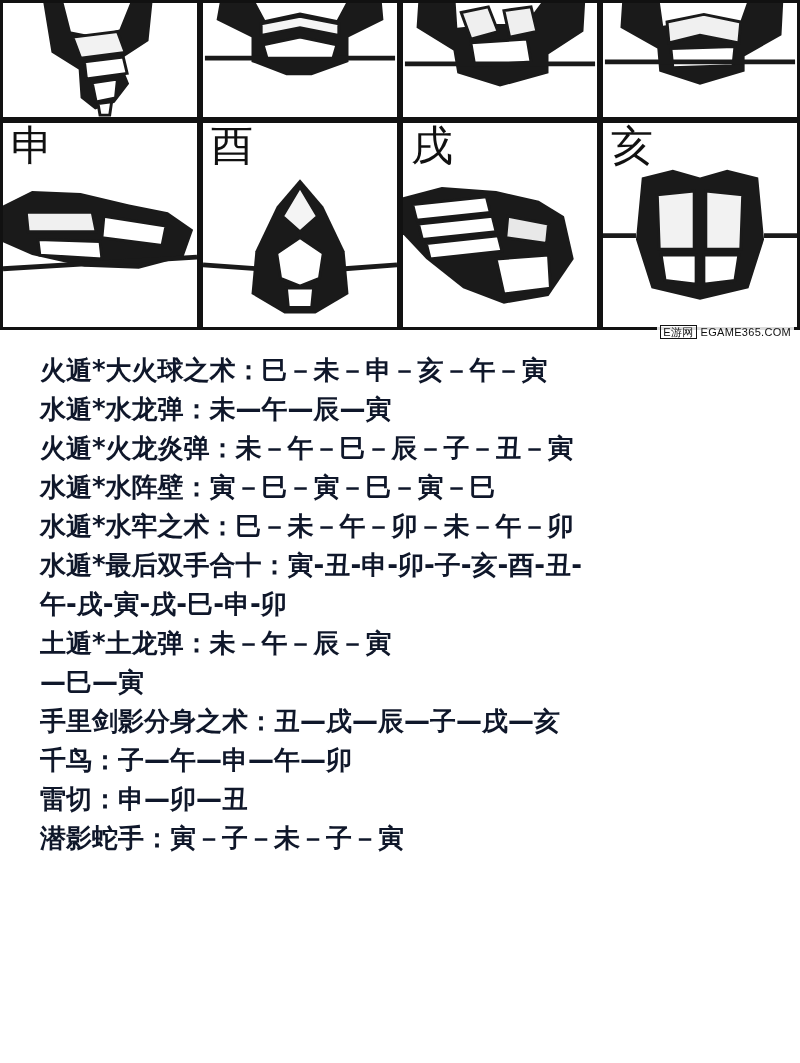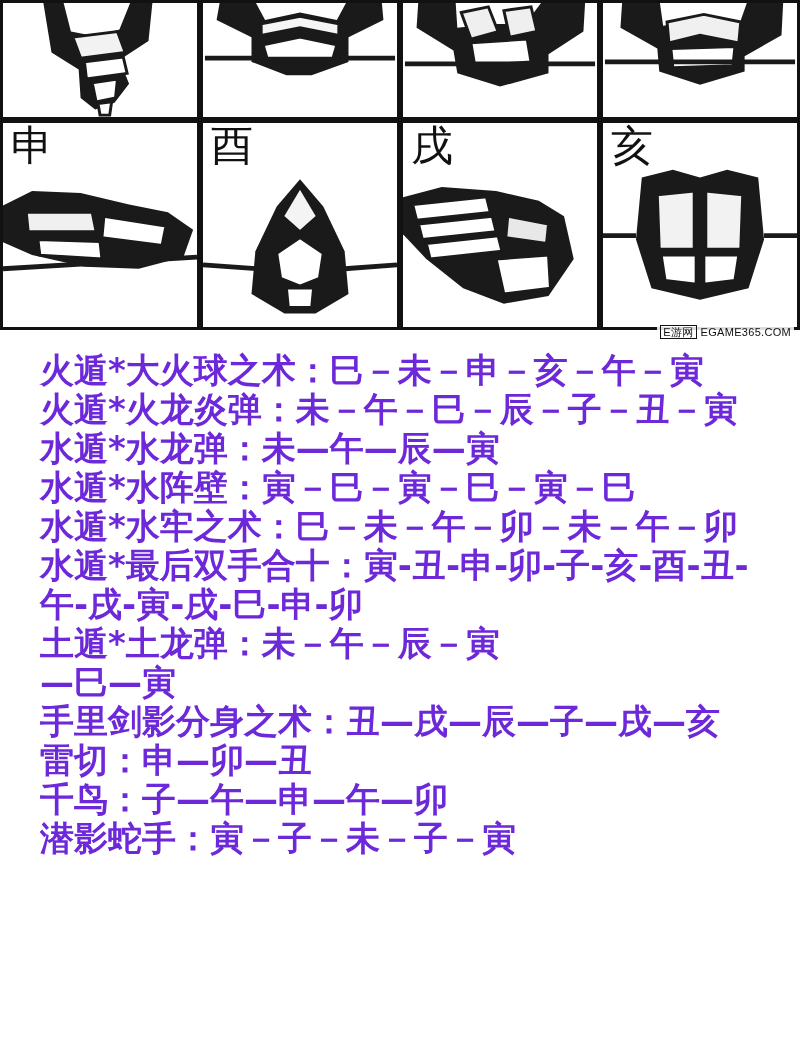--- a/index.html
+++ b/index.html
@@ -81,24 +81,24 @@
   }
 
   
   #jutsu-list {
     padding: 6px 0 0 40px;
     width: 760px;
     box-sizing: border-box;
   }
   .jutsu-row {
     font-family: "DejaVu Sans", "Liberation Sans", sans-serif;
-    font-size: 34px;
+    font-size: 26px;
     line-height: 39px;
     white-space: nowrap;
-    color: #6d28d9;
+    color: #0f172a;
   }
   .jutsu-name { font-weight: 600; }
   .jutsu-seq { font-weight: 600; }
   .jutsu-note { font-weight: 600; }
 </style>
 </head>
 <body>
 
 <div id="diagram">
 
@@ -220,28 +220,28 @@
 </div>
 
 <div id="jutsu-list">
 
   <div class="jutsu-row">
     <span class="jutsu-name">火遁*大火球之术：</span><span class="jutsu-seq">巳－未－申－亥－午－寅</span><span class="jutsu-note"></span>
   </div>
 
 
   <div class="jutsu-row">
+    <span class="jutsu-name">水遁*水龙弹：</span><span class="jutsu-seq">未—午—辰—寅</span><span class="jutsu-note"></span>
+  </div>
+
+  <div class="jutsu-row">
     <span class="jutsu-name">火遁*火龙炎弹：</span><span class="jutsu-seq">未－午－巳－辰－子－丑－寅</span><span class="jutsu-note"></span>
   </div>
 
   <div class="jutsu-row">
-    <span class="jutsu-name">水遁*水龙弹：</span><span class="jutsu-seq">未—午—辰—寅</span><span class="jutsu-note"></span>
-  </div>
-
-  <div class="jutsu-row">
     <span class="jutsu-name">水遁*水阵壁：</span><span class="jutsu-seq">寅－巳－寅－巳－寅－巳</span><span class="jutsu-note"></span>
   </div>
 
   <div class="jutsu-row">
     <span class="jutsu-name">水遁*水牢之术：</span><span class="jutsu-seq">巳－未－午－卯－未－午－卯</span><span class="jutsu-note"></span>
   </div>
 
   <div class="jutsu-row">
     <span class="jutsu-name">水遁*最后双手合十：</span><span class="jutsu-seq">寅-丑-申-卯-子-亥-酉-丑-</span><span class="jutsu-note"></span>
   </div>
@@ -258,25 +258,25 @@
 
   <div class="jutsu-row">
     <span class="jutsu-name"></span><span class="jutsu-seq">—巳—寅</span><span class="jutsu-note"></span>
   </div>
 
   <div class="jutsu-row">
     <span class="jutsu-name">手里剑影分身之术：</span><span class="jutsu-seq">丑—戌—辰—子—戌—亥</span><span class="jutsu-note"></span>
   </div>
 
   <div class="jutsu-row">
+    <span class="jutsu-name">千鸟：</span><span class="jutsu-seq">子—午—申—午—卯</span><span class="jutsu-note"></span>
+  </div>
+
+  <div class="jutsu-row">
     <span class="jutsu-name">雷切：</span><span class="jutsu-seq">申—卯—丑</span><span class="jutsu-note"></span>
   </div>
 
   <div class="jutsu-row">
-    <span class="jutsu-name">千鸟：</span><span class="jutsu-seq">子—午—申—午—卯</span><span class="jutsu-note"></span>
-  </div>
-
-  <div class="jutsu-row">
     <span class="jutsu-name">潜影蛇手：</span><span class="jutsu-seq">寅－子－未－子－寅</span><span class="jutsu-note"></span>
   </div>
 
 
 </div>
 
 </body></html>

